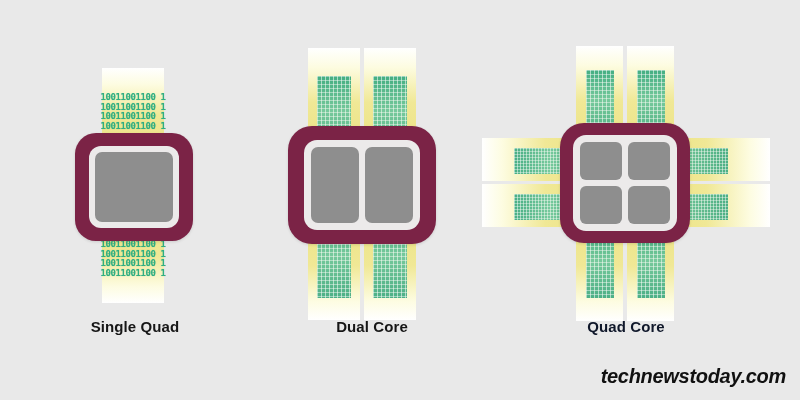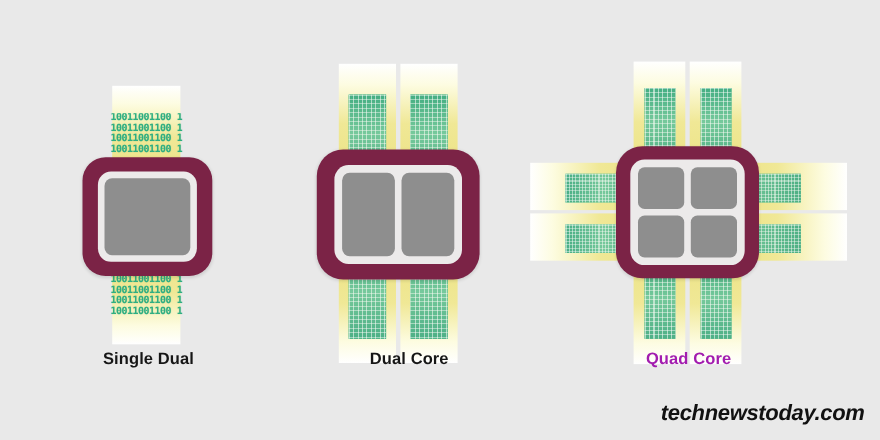--- a/index.html
+++ b/index.html
@@ -29,21 +29,21 @@
   }
 
   
   .figure-single { left: 30px;  width: 210px; }
   .figure-dual   { left: 268px; width: 208px; }
   .figure-quad   { left: 476px; width: 300px; }
 
   .stage {
     position: absolute;
     left: 0;
-    top: 48px;
+    top: 38px;
     width: 100%;
     height: 275px;
   }
 
   
   .strap {
     position: absolute;
   }
 
   .strap-v {
@@ -179,21 +179,21 @@
 10011001100 1
 10011001100 1</div>
 
       <div class="chip" style="left: 45px; top: 95px; width: 118px; height: 108px; border-radius: 21px; background: rgb(123, 35, 70);">
         <div class="chip-inner" style="inset: 13px 14px; border-radius: 12px; padding: 6px; background: rgb(236, 234, 234);">
           <div class="core" style="width: 100%; height: 100%; border-radius: 7px; background: rgb(142, 142, 142);"></div>
         </div>
       </div>
 
     </div>
-    <div class="caption" style="color: rgb(22, 22, 22);">Single Dual</div>
+    <div class="caption" style="color: rgb(22, 22, 22);">Single Quad</div>
   </div>
 
   <div class="figure figure-dual">
     <div class="stage">
 
       <div class="strap strap-v" style="left:40px; top:10px; width:52px; height:272px;"></div>
       <div class="pads" style="left:49px; top:38px; width:34px; height:78px;"></div>
       <div class="pads" style="left:49px; top:182px; width:34px; height:78px;"></div>
 
       <div class="strap strap-v" style="left:96px; top:10px; width:52px; height:272px;"></div>
@@ -233,18 +233,18 @@
       <div class="chip" style="left: 84px; top: 85px; width: 130px; height: 120px; border-radius: 24px; background: rgb(123, 35, 70);">
         <div class="chip-inner" style="inset: 12px 13px; border-radius: 13px; padding: 7px; gap: 6px; align-content: stretch; background: rgb(236, 234, 234);">
           <div class="core" style="width: calc(50% - 3px); height: calc(50% - 3px); border-radius: 6px; background: rgb(142, 142, 142);"></div>
           <div class="core" style="width: calc(50% - 3px); height: calc(50% - 3px); border-radius: 6px; background: rgb(142, 142, 142);"></div>
           <div class="core" style="width: calc(50% - 3px); height: calc(50% - 3px); border-radius: 6px; background: rgb(142, 142, 142);"></div>
           <div class="core" style="width: calc(50% - 3px); height: calc(50% - 3px); border-radius: 6px; background: rgb(142, 142, 142);"></div>
         </div>
       </div>
 
     </div>
-    <div class="caption" style="color: #a21caf;">Quad Core</div>
+    <div class="caption" style="color: #0f172a;">Quad Core</div>
   </div>
 
   <div id="watermark" style="color: rgb(17, 17, 17);">technewstoday.com</div>
 
 </div>
 
 </body></html>

